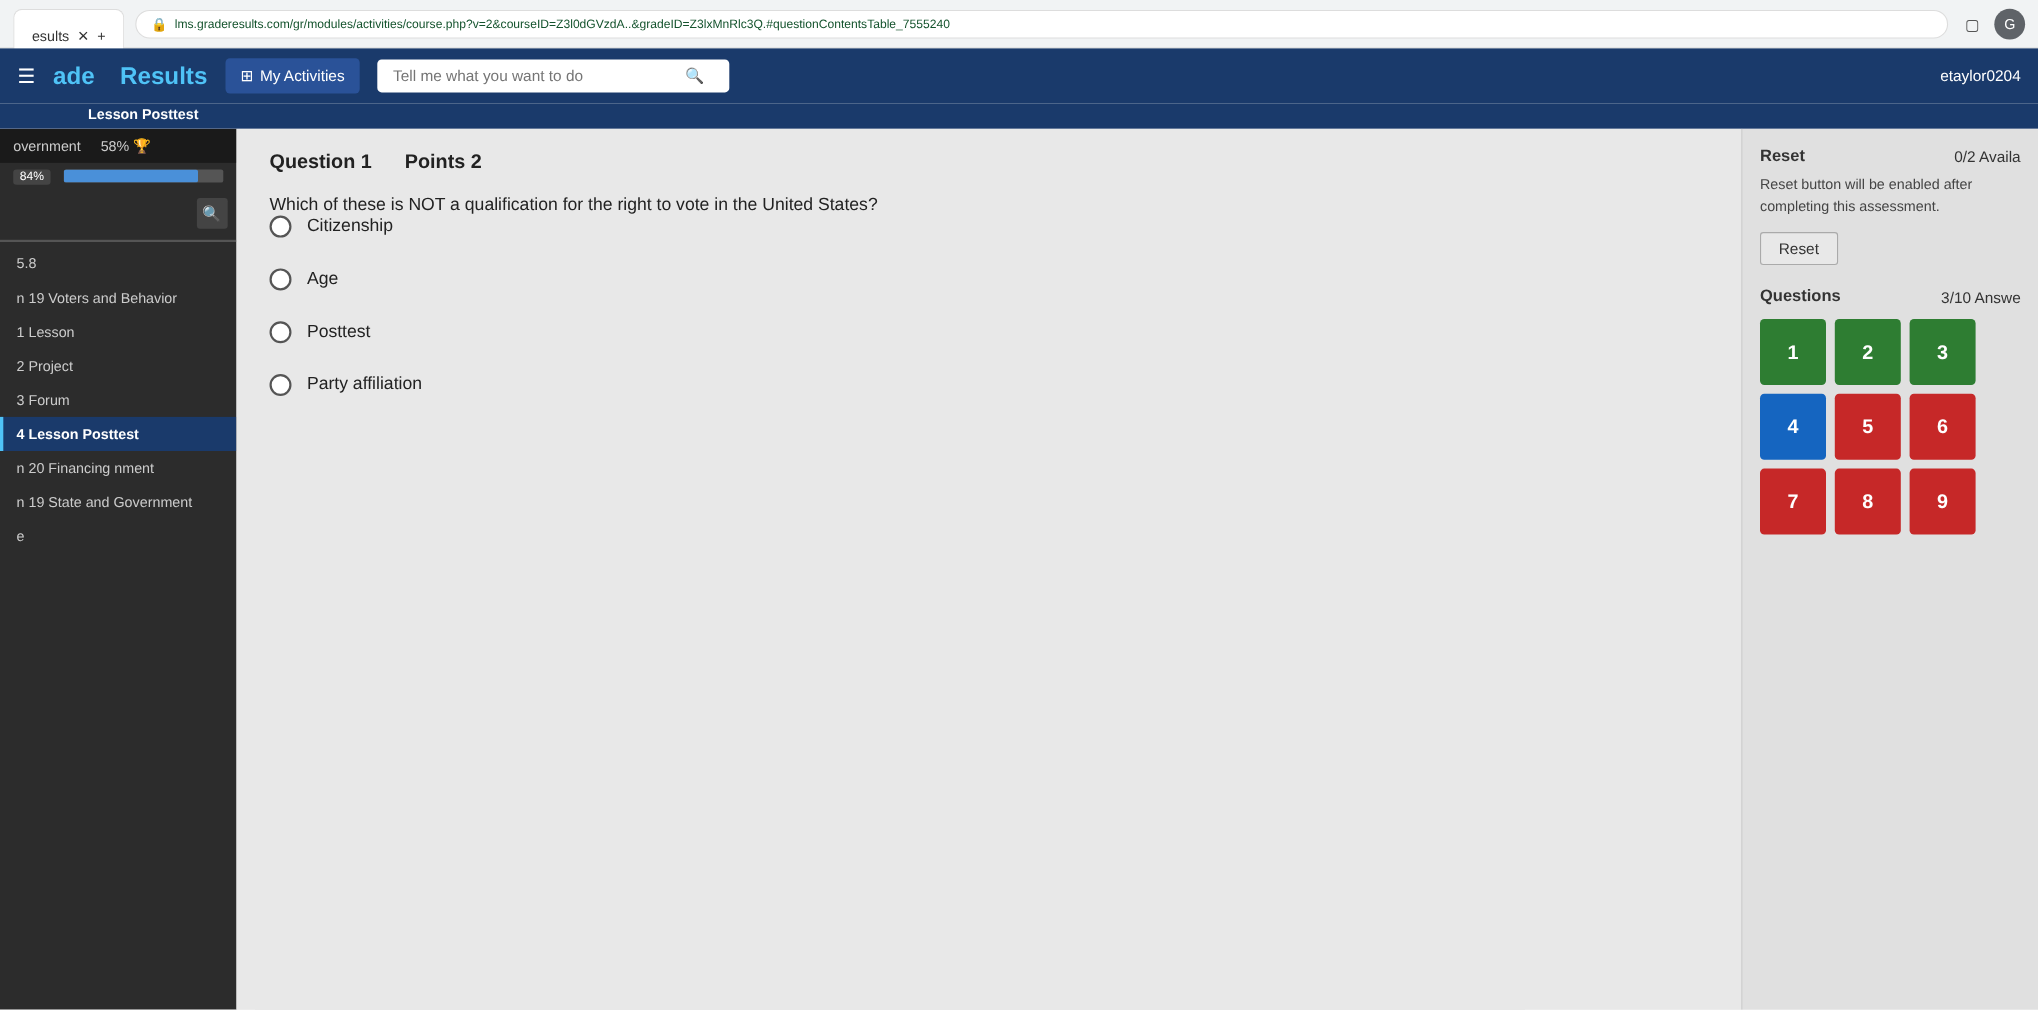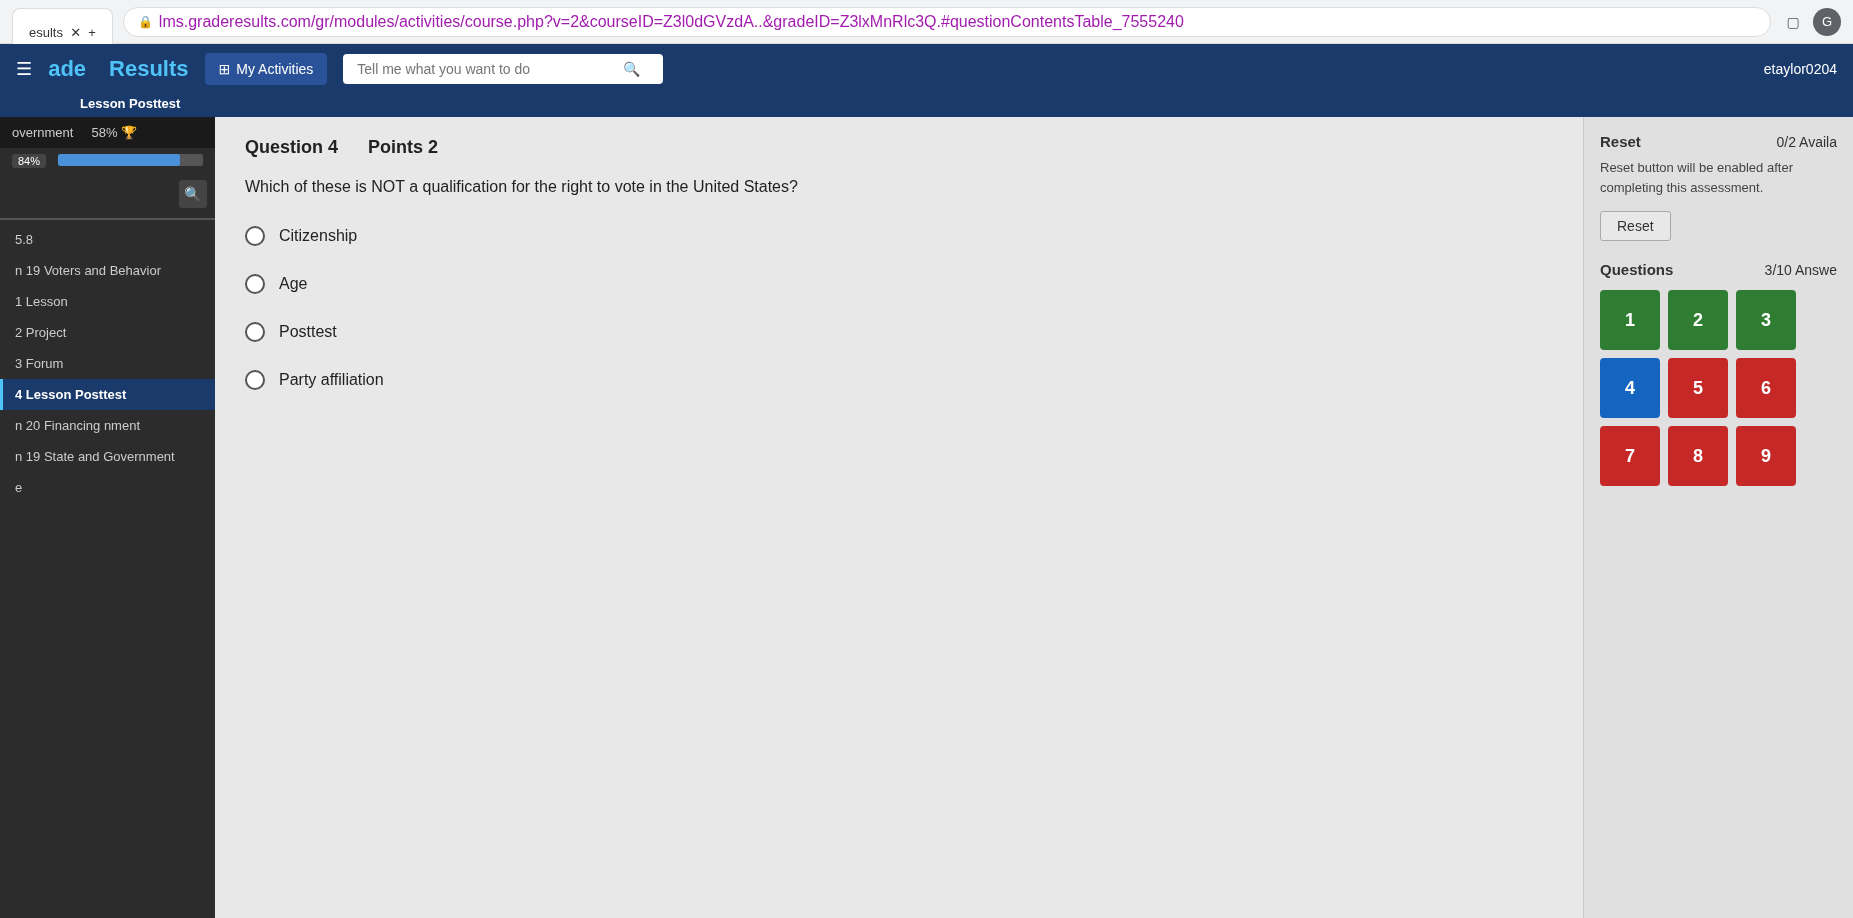--- a/index.html
+++ b/index.html
@@ -193,21 +193,20 @@
       color: #222;
     }
     .points-label {
       font-size: 18px;
       font-weight: bold;
       color: #222;
     }
     .question-text {
       font-size: 16px;
       color: #222;
-      margin-bottom: 30px;
       max-width: 900px;
     }
     .answer-option {
       display: flex;
       align-items: center;
       gap: 14px;
       margin-bottom: 28px;
       cursor: pointer;
     }
     .radio-circle {
@@ -303,21 +302,21 @@
 </head>
 <body>
 
 <div class="browser-bar">
   <div class="browser-tab">
     <span>esults</span>
     &nbsp;✕ &nbsp;+
   </div>
   <div class="url-bar">
     <span class="lock-icon">🔒</span>
-    <span style="font-size:16px; color:#a21caf; overflow:hidden; white-space:nowrap; text-overflow:ellipsis;">lms.graderesults.com/gr/modules/activities/course.php?v=2&amp;courseID=Z3l0dGVzdA..&amp;gradeID=Z3lxMnRlc3Q.#questionContentsTable_7555240</span>
+    <span style="font-size:11px; color:#14532d; overflow:hidden; white-space:nowrap; text-overflow:ellipsis;">lms.graderesults.com/gr/modules/activities/course.php?v=2&amp;courseID=Z3l0dGVzdA..&amp;gradeID=Z3lxMnRlc3Q.#questionContentsTable_7555240</span>
   </div>
   <div class="browser-actions">
     <div class="browser-btn">▢</div>
     <div class="user-icon">G</div>
   </div>
 </div>
 
 <div class="app-container">
 
   <div class="top-nav">
@@ -386,21 +385,21 @@
       <div class="sidebar-item">
         <span>n 19 State and Government</span>
       </div>
       <div class="sidebar-item">
         <span>e</span>
       </div>
     </div>
 
     <div class="content-area">
       <div class="question-header">
-        <span class="question-label">Question 4</span>
+        <span class="question-label">Question 1</span>
         <span class="points-label">Points 2</span>
       </div>
       <div class="question-text">Which of these is NOT a qualification for the right to vote in the United States?</div>
 
       <div class="answer-option">
         <div class="radio-circle"></div>
         <span class="answer-text">Citizenship</span>
       </div>
       <div class="answer-option">
         <div class="radio-circle"></div>

